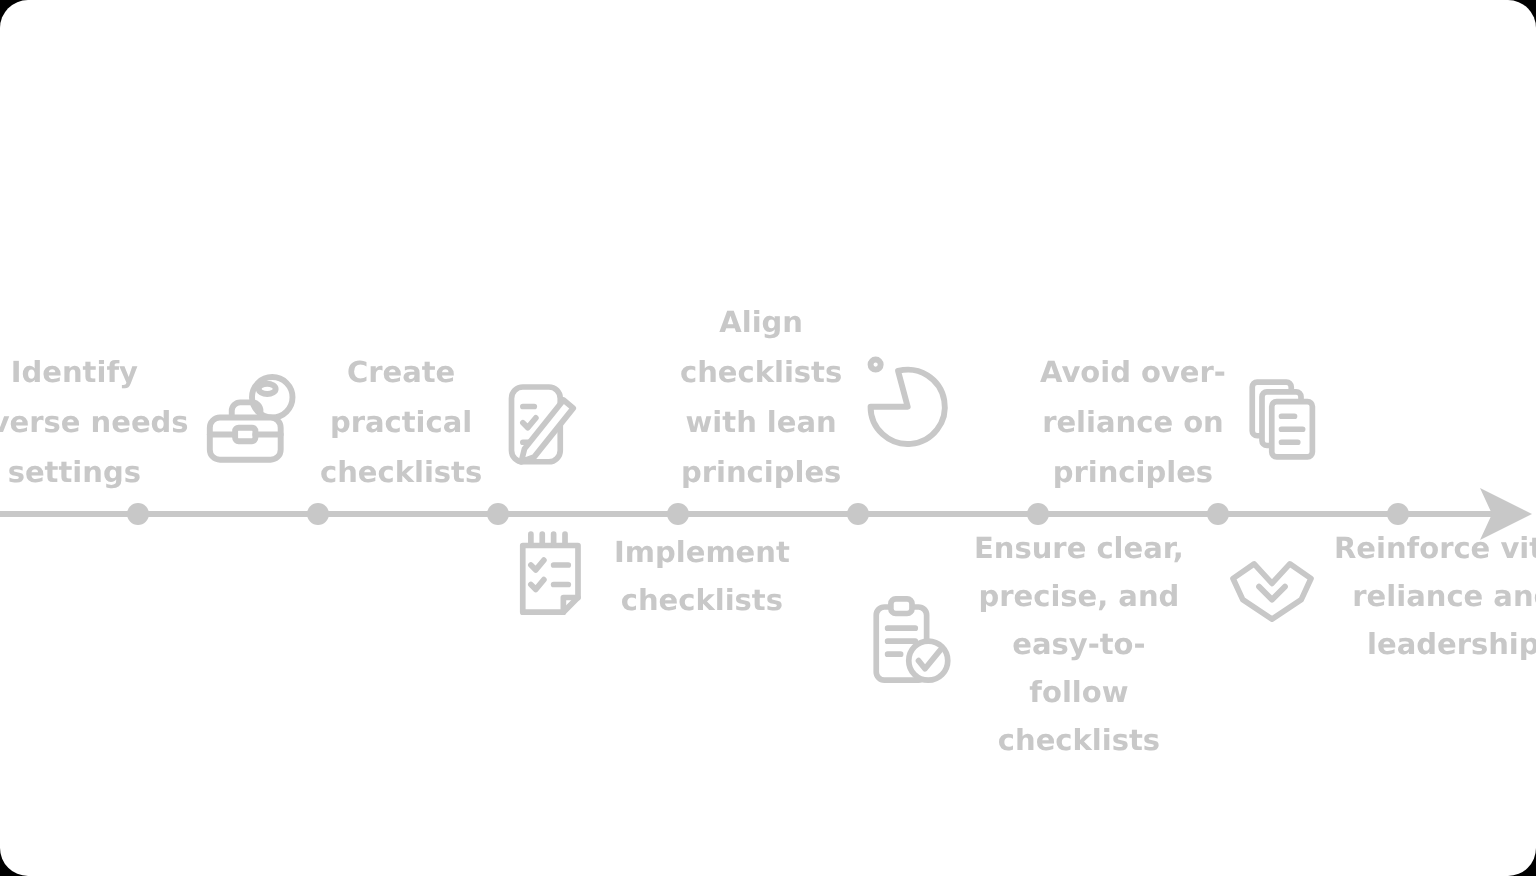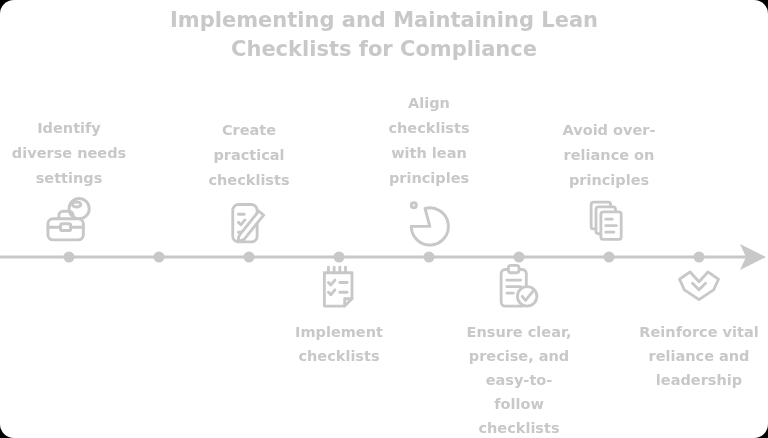--- a/index.html
+++ b/index.html
@@ -20,21 +20,21 @@
     white-space:pre-line;
     color:var(--accent,#c8c8c8);
   }
   .timeline{position:absolute;top:0;left:0;}
   .timeline line{stroke:var(--accent,#c8c8c8);stroke-width:3;}
   .timeline circle{fill:var(--accent,#c8c8c8);}
   .timeline .arrowhead{fill:var(--accent,#c8c8c8);}
   .ms{
     position:absolute;
     transform:translateX(-50%);
-    display:flex;flex-direction:column;align-items:center;
+    display:flex;flex-direction:row;align-items:center;
     gap:5px;width:178px;
   }
   .ms.top{bottom:188px;}
   .ms.bottom{top:263px;}
   .label{
     font-weight:bold;font-size:14.5px;
     text-align:center;white-space:pre-line;
     color:var(--accent,#c8c8c8);
   }
   .ms.top .label{line-height:25px;}
@@ -48,22 +48,20 @@
     stroke-linecap:round;stroke-linejoin:round;
     fill:none;
   }
   .icon svg .paper{fill:#fff;}
 </style>
 </head>
 <body>
 
 <div class="canvas">
 
-  <div class="title">Implementing and Maintaining Lean
-Checklists for Compliance</div>
 
   <svg class="timeline" width="768" height="438" viewBox="0 0 768 438">
     <line x1="0" y1="257" x2="748" y2="257"></line>
     <path class="arrowhead" d="M740 244 L766 257 L740 270 L746 257 Z"></path>
     <circle cx="69" cy="257" r="5.5"></circle>
     <circle cx="159" cy="257" r="5.5"></circle>
     <circle cx="249" cy="257" r="5.5"></circle>
     <circle cx="339" cy="257" r="5.5"></circle>
     <circle cx="429" cy="257" r="5.5"></circle>
     <circle cx="519" cy="257" r="5.5"></circle>

